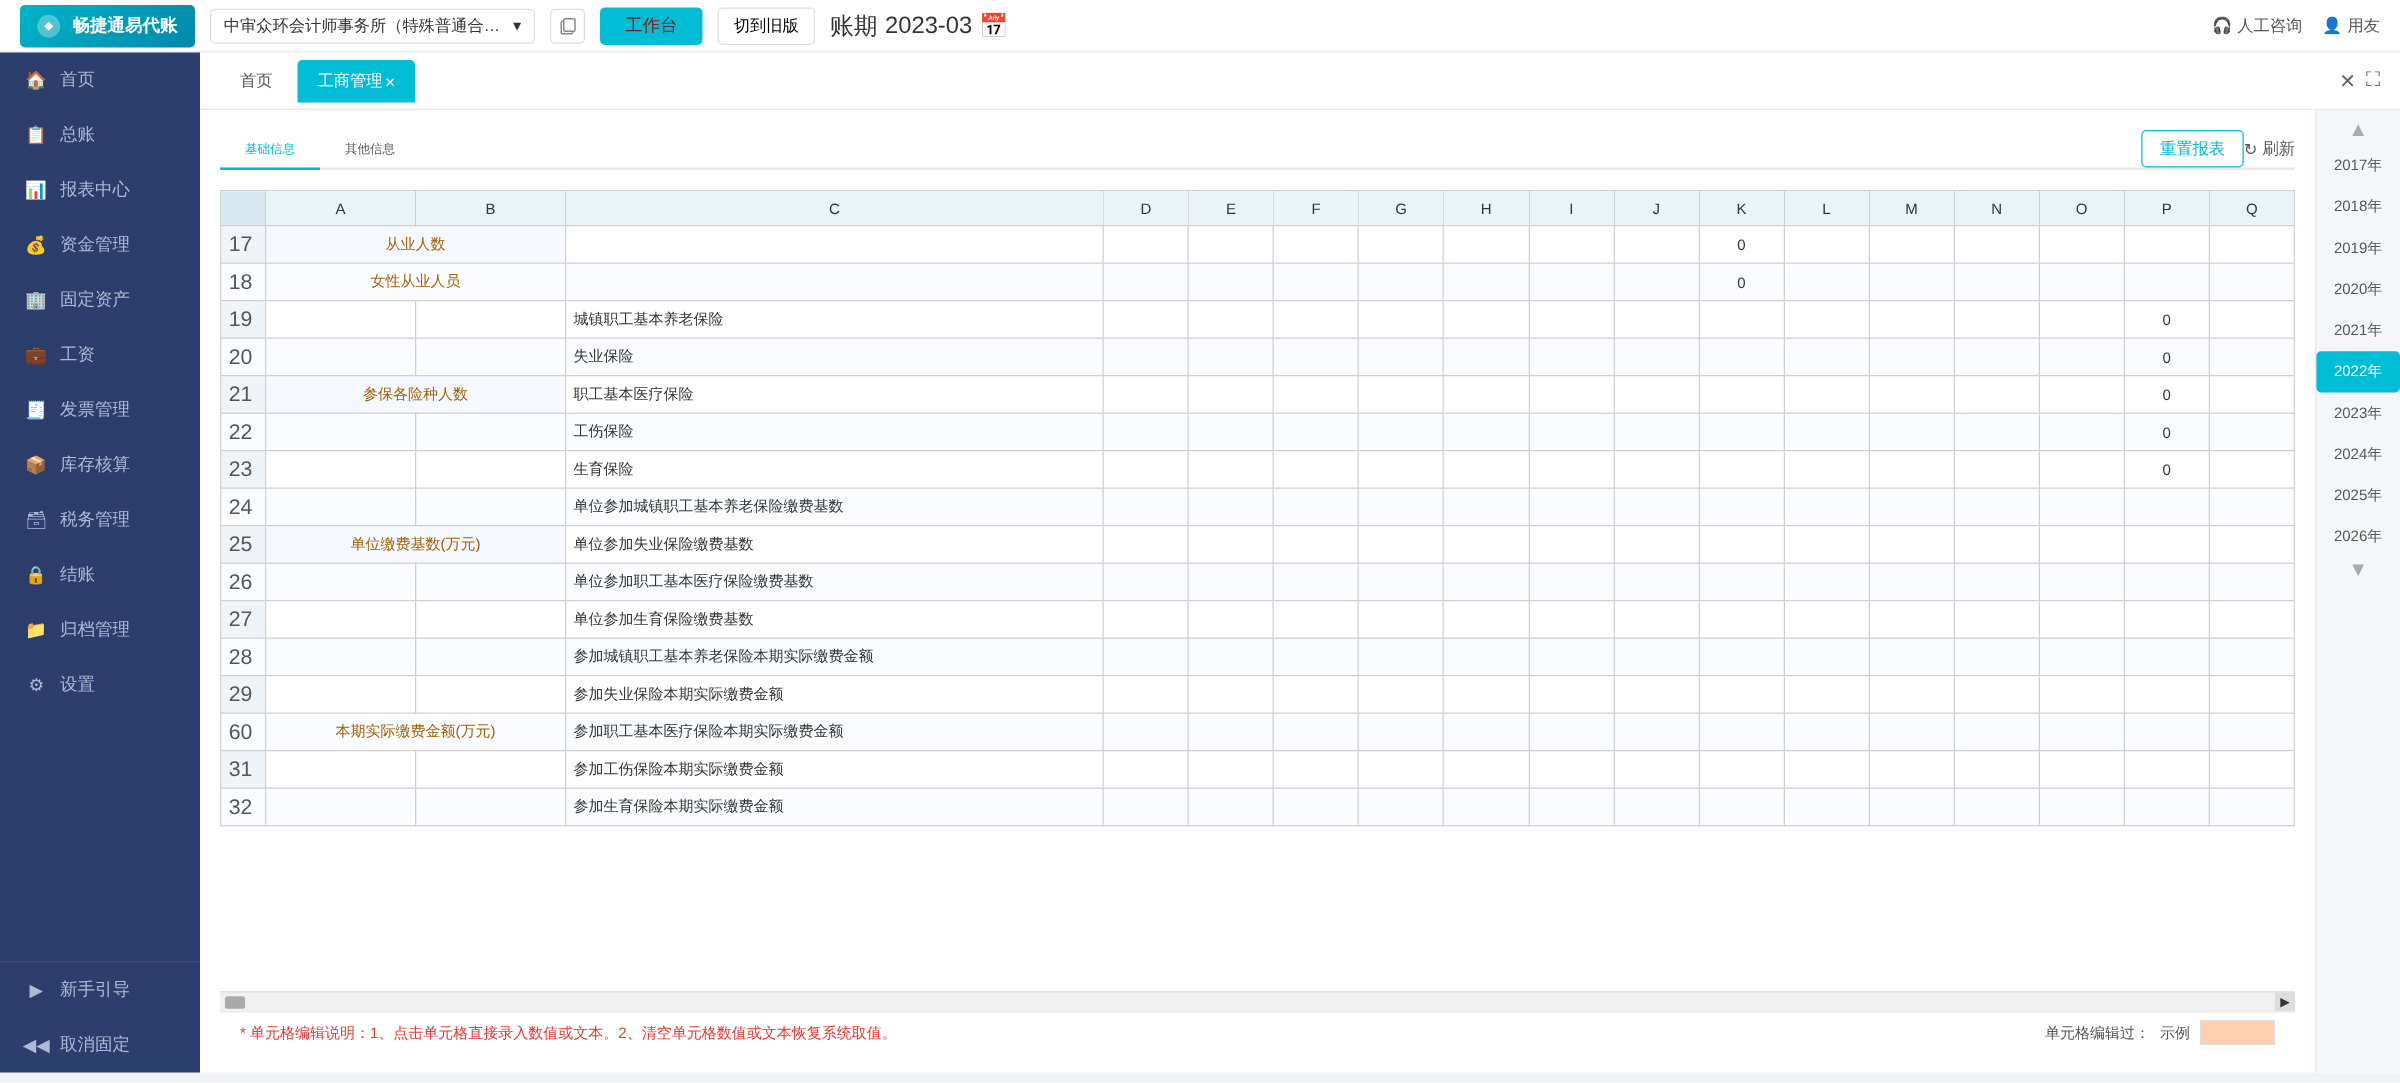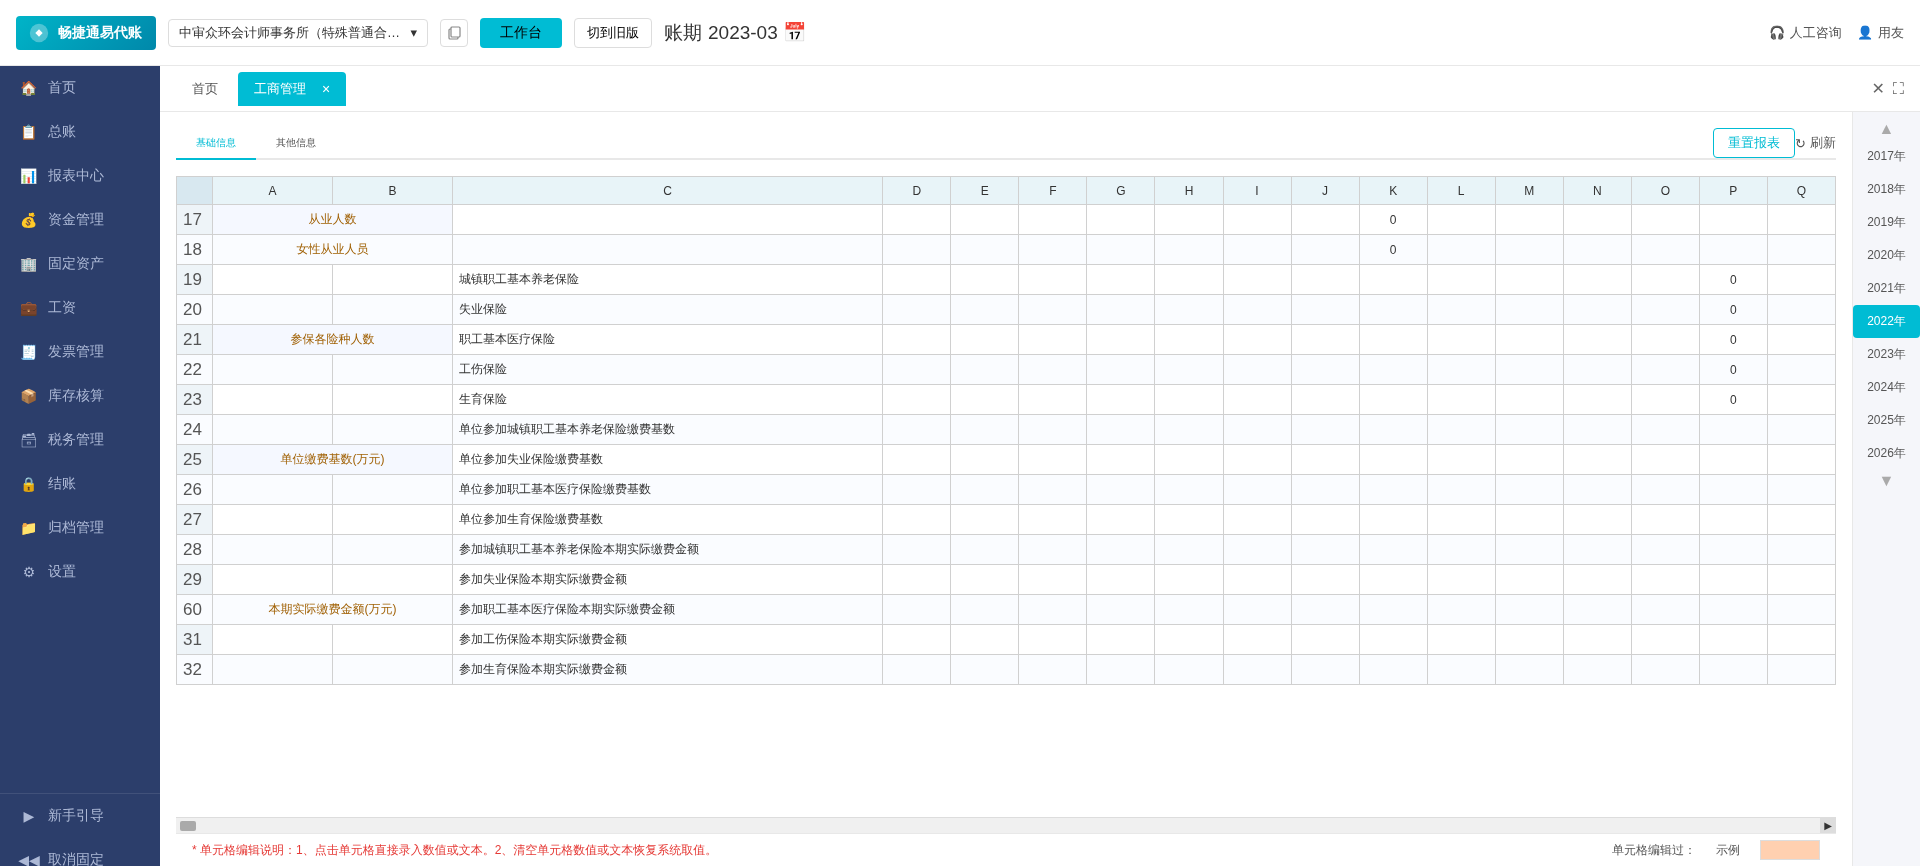--- a/index.html
+++ b/index.html
@@ -1,25 +1,25 @@
 <!DOCTYPE html>
 <html><head>
   <meta charset="utf-8">
   <style>
     * { box-sizing: border-box; margin: 0; padding: 0; }
     body { font-family: 'Microsoft YaHei', '微软雅黑', Arial, sans-serif; font-size: 13px; background: #f0f2f5; color: #333; height: 866px; overflow: hidden; }
 
     
-    .topbar { display: flex; align-items: center; background: #fff; height: 66px; padding: 0 16px; border-bottom: 1px solid #e8e8e8; gap: 12px; }
+    .topbar { display: flex; align-items: center; background: #fff; height: 42px; padding: 0 16px; border-bottom: 1px solid #e8e8e8; gap: 12px; }
     .logo { display: flex; align-items: center; gap: 8px; background: linear-gradient(135deg, #00b4c8, #0088aa); padding: 6px 12px; border-radius: 4px; color: #fff; font-size: 14px; font-weight: bold; min-width: 140px; }
     .logo-icon { width: 22px; height: 22px; }
     .company-selector { display: flex; align-items: center; gap: 6px; border: 1px solid #ddd; border-radius: 4px; padding: 4px 10px; cursor: pointer; font-size: 13px; color: #333; max-width: 260px; }
     .company-name { overflow: hidden; text-overflow: ellipsis; white-space: nowrap; }
     .copy-icon { width: 28px; height: 28px; border: 1px solid #ddd; border-radius: 4px; display: flex; align-items: center; justify-content: center; cursor: pointer; color: #666; }
-    .workbench-btn { background: #00bcd4; color: #000000; border: none; border-radius: 4px; padding: 6px 20px; font-size: 14px; cursor: pointer; }
+    .workbench-btn { background: #00bcd4; color: #7f1d1d; border: none; border-radius: 4px; padding: 6px 20px; font-size: 14px; cursor: pointer; }
     .switch-btn { border: 1px solid #ddd; border-radius: 4px; padding: 5px 12px; cursor: pointer; font-size: 13px; background: #fff; }
     .period-info { display: flex; align-items: center; gap: 6px; font-size: 19px; color: #333; }
     .spacer { flex: 1; }
     .topbar-right { display: flex; align-items: center; gap: 16px; color: #555; font-size: 13px; }
     .service-btn { display: flex; align-items: center; gap: 4px; cursor: pointer; }
     .user-btn { display: flex; align-items: center; gap: 4px; cursor: pointer; }
 
     
     .layout { display: flex; height: calc(866px - 50px); }
 
@@ -31,21 +31,21 @@
     .sidebar-scroll { flex: 1; overflow-y: auto; }
     .sidebar-scroll::-webkit-scrollbar { width: 4px; }
     .sidebar-scroll::-webkit-scrollbar-thumb { background: rgba(255,255,255,0.2); border-radius: 2px; }
 
     
     .main { flex: 1; display: flex; flex-direction: column; overflow: hidden; background: #f5f6fa; }
 
     
     .tab-bar { display: flex; align-items: center; background: #fff; border-bottom: 1px solid #e8e8e8; padding: 0 16px; height: 46px; gap: 4px; }
     .tab-home { padding: 8px 16px; color: #555; cursor: pointer; font-size: 13px; }
-    .tab-active { background: #00bcd4; color: #fff; border-radius: 4px 4px 0 0; padding: 8px 16px; cursor: pointer; font-size: 13px; display: flex; align-items: center; gap: 16px; }
+    .tab-active { background: #00bcd4; color: #fff; border-radius: 4px 4px 0 0; padding: 8px 16px; cursor: pointer; font-size: 13px; display: flex; align-items: center; gap: 2px; }
     .tab-close { background: none; border: none; color: #fff; cursor: pointer; font-size: 14px; line-height: 1; }
     .tab-spacer { flex: 1; }
     .tab-actions { display: flex; align-items: center; gap: 8px; }
     .tab-action-btn { background: none; border: none; cursor: pointer; color: #666; font-size: 16px; }
 
     
     .content { flex: 1; display: flex; overflow: hidden; background: #fff; margin: 0; }
 
     
     .inner-content { flex: 1; display: flex; flex-direction: column; overflow: hidden; padding: 16px; background: #fff; }
@@ -73,21 +73,21 @@
     table.sheet tr:nth-child(even) td { background: #fafcff; }
     table.sheet td.merged-a { background: #f5f8ff; color: #a16207; text-align: center; }
     table.sheet td.value-zero { text-align: center; color: #333; }
 
     
     .h-scroll-row { height: 16px; background: #f0f0f0; border-top: 1px solid #ddd; display: flex; align-items: center; }
 
     
     .sheet-footer { background: #fff; border-top: 1px solid #e8e8e8; padding: 6px 16px; font-size: 12px; color: #e04040; display: flex; align-items: center; justify-content: space-between; }
     .footer-note { color: #e53935; }
-    .footer-right { color: #555; display: flex; align-items: center; gap: 20px; }
+    .footer-right { color: #555; display: flex; align-items: center; gap: 8px; }
     .example-cell { width: 60px; height: 20px; background: #ffd0b0; border: 1px solid #ddd; display: inline-block; }
 
     
     .year-panel { width: 68px; background: #f5f6fa; border-left: 1px solid #e8e8e8; display: flex; flex-direction: column; align-items: center; overflow-y: auto; padding: 4px 0; }
     .year-panel::-webkit-scrollbar { width: 0; }
     .year-item { width: 100%; text-align: center; padding: 8px 4px; cursor: pointer; font-size: 12px; color: #555; }
     .year-item.active { background: #00bcd4; color: #fff; border-radius: 4px; }
     .year-nav { width: 30px; height: 22px; display: flex; align-items: center; justify-content: center; cursor: pointer; color: #aaa; font-size: 16px; }
     .year-nav-top { margin-top: 2px; }
     .year-nav-bottom { margin-bottom: 2px; }

